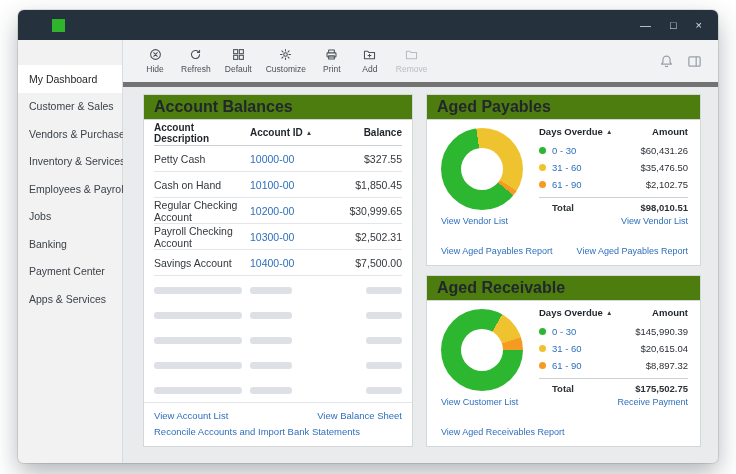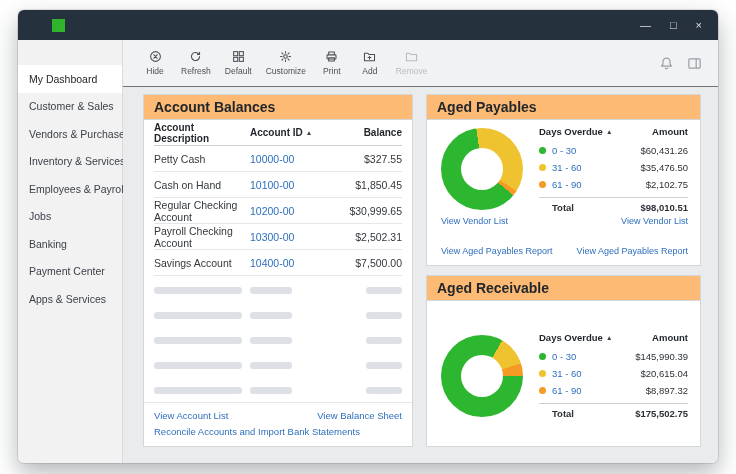--- a/index.html
+++ b/index.html
@@ -24,38 +24,38 @@
 
   
   .sidebar { width:105px; background:#f2f2f3; border-right:1px solid #d9dcdf;
              padding-top:25px; flex-shrink:0; }
   .side-item { height:27.5px; display:flex; align-items:center; padding-left:11px;
                font-size:10.5px; color:#3c4248; cursor:pointer; white-space:nowrap; }
   .side-item.selected { background:#ffffff; color:#23282d; }
 
   
   .main { flex:1; display:flex; flex-direction:column; min-width:0; background:#e9ebec; }
-  .toolbar { height:47px; background:#f1f2f4; border-bottom:1px solid #737373;
+  .toolbar { height:47px; background:#f1f2f4; border-bottom:5px solid #737373;
              display:flex; align-items:center; padding:0 16px 0 20px; gap:14px; flex-shrink:0; }
   .tool-btn { display:flex; flex-direction:column; align-items:center; gap:3px;
               color:#4a5157; font-size:8.5px; cursor:pointer; min-width:24px; }
   .tool-btn svg { width:13px; height:13px; display:block; }
   .tool-btn.disabled { color:#b8bcc0; }
   .toolbar-right { margin-left:auto; display:flex; gap:13px; align-items:center; color:#98a0a7; }
   .toolbar-right svg { width:15px; height:15px; display:block; cursor:pointer; }
 
   
   .content { flex:1; display:flex; gap:13px; padding:7px 17px 16px 20px; min-height:0; }
   .panel { background:#ffffff; border:1px solid #d4d7da; display:flex;
            flex-direction:column; min-height:0; }
   .panel-left { width:270px; flex-shrink:0; }
   .right-col { flex:1; display:flex; flex-direction:column; gap:9px; min-width:0; }
   .right-col .panel { flex:1; }
-  .panel-header { height:25px; background:#fdba74; border-bottom:1px solid #d4d7da;
-                  display:flex; align-items:center; padding:0 10px; font-size:14px;
+  .panel-header { height:25px; background:#4d7c0f; border-bottom:1px solid #d4d7da;
+                  display:flex; align-items:center; padding:0 10px; font-size:16px;
                   font-weight:bold; color:#22272c; flex-shrink:0; }
 
   
   .ab-table { flex:1; display:flex; flex-direction:column; padding:0 10px; min-height:0; }
   .ab-row { display:flex; align-items:center; height:26px; border-bottom:1px solid #e4e7ea;
             font-size:10.5px; color:#33383d; flex-shrink:0; }
   .ab-head { font-weight:bold; font-size:10px; color:#1f242a; border-bottom-color:#ccd0d4; cursor:pointer; }
   .col-desc { flex:1; min-width:0; }
   .col-id { width:74px; }
   .col-bal { width:78px; text-align:right; }
@@ -327,20 +327,29 @@
                   <span class="dot" style="background: rgb(245, 155, 35);"></span>
                   <span class="link">61 - 90</span>
                   <span class="legend-amt">$8,897.32</span>
                 </div>
                 <div class="legend-total">
                   <span class="t-label">Total</span>
                   <span class="legend-amt">$175,502.75</span>
                 </div>
               </div>
             </div>
+            <div class="aged-links">
+              <div class="links-col">
+                <span class="link">View Customer List</span>
+                <span class="link">View Aged Receivables Report</span>
+              </div>
+              <div class="links-col right">
+                <span class="link">Receive Payment</span>
+              </div>
+            </div>
           </div>
 
         </div>
       </div>
 
     </div>
   </div>
 </div>
 
 </body></html>

